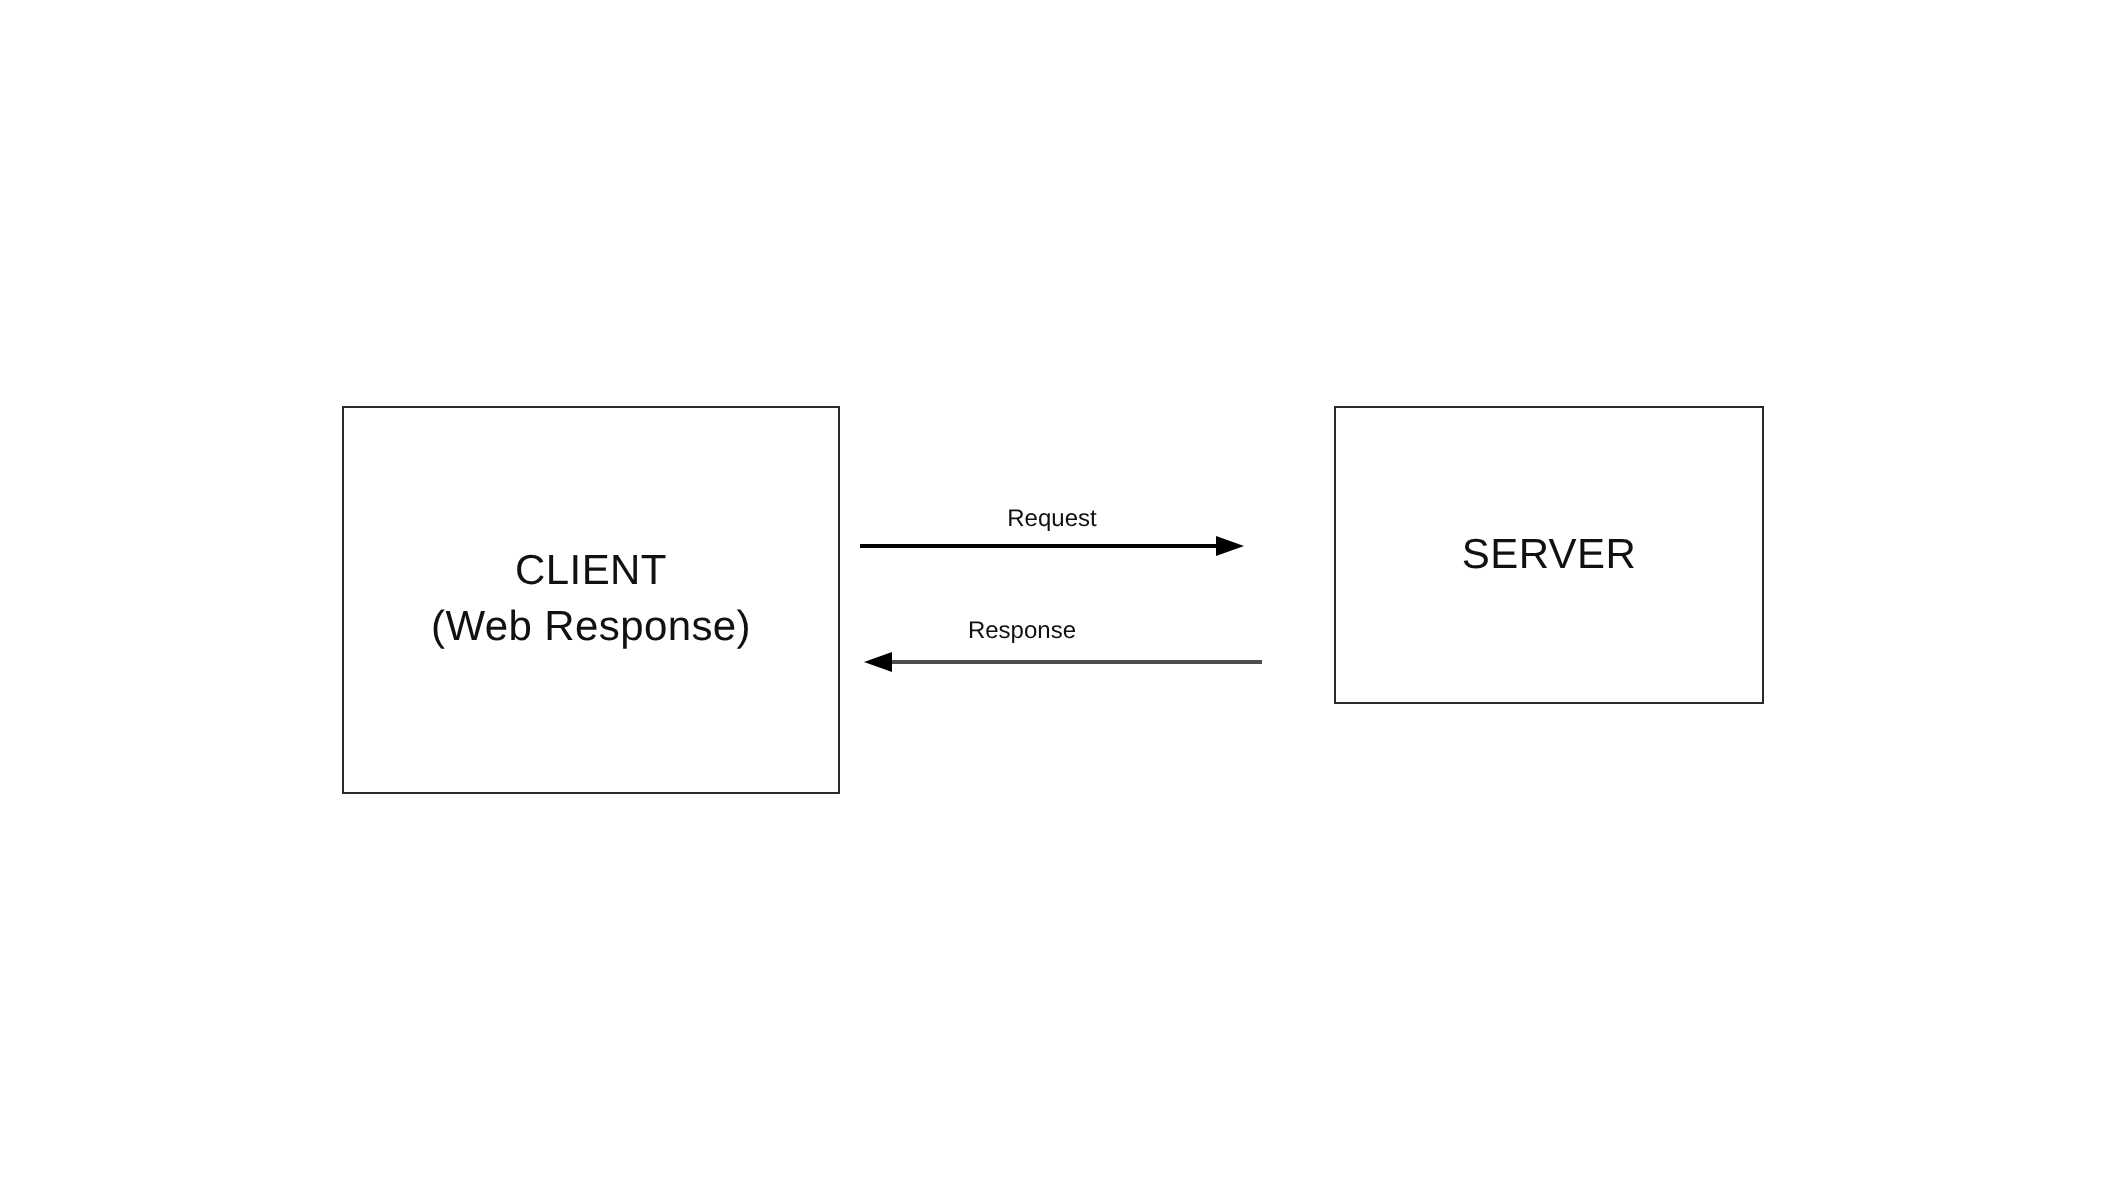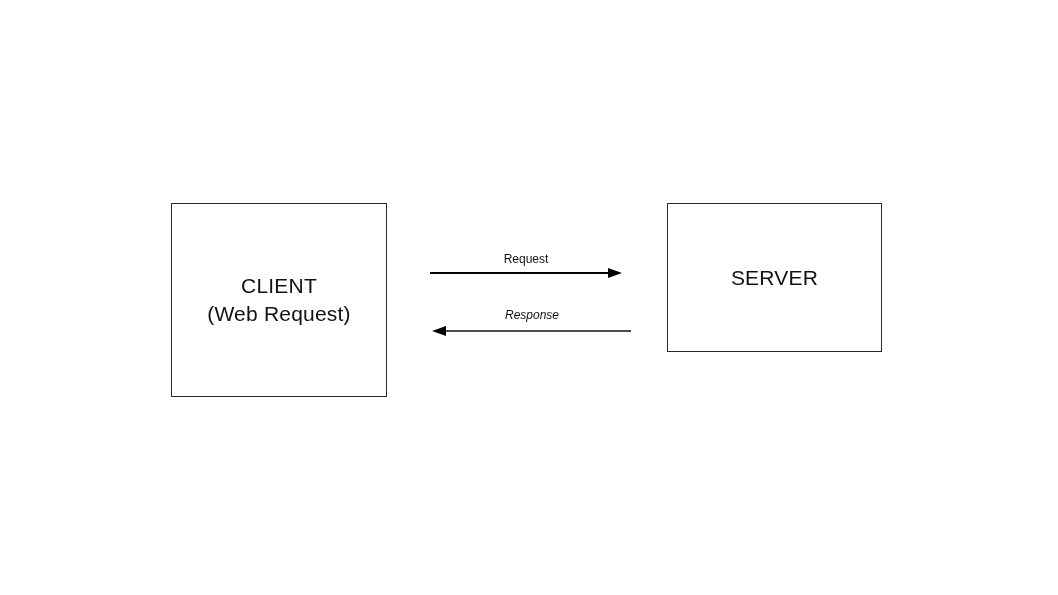--- a/index.html
+++ b/index.html
@@ -27,21 +27,21 @@
     border: 1px solid #2a2a2a;
     background: #ffffff;
     display: flex;
     align-items: center;
     justify-content: center;
     text-align: center;
     box-sizing: border-box;
   }
   .client-box {
     left: 171px; top: 203px;
-    width: 216px; height: 194px;
+    width: 249px; height: 194px;
   }
   .server-box {
     left: 667px; top: 203px;
     width: 215px; height: 149px;
   }
   .node-label {
     font-size: 21px;
     line-height: 28px;
     color: #111111;
     letter-spacing: 0.2px;
@@ -52,23 +52,22 @@
     font-size: 12px;
     line-height: 16px;
     color: #111111;
     text-align: center;
   }
   .request-label {
     left: 430px; top: 251px;
     width: 192px;
   }
   .response-label {
-    left: 433px; top: 307px;
+    left: 412px; top: 307px;
     width: 198px;
-    font-style: italic;
   }
   .arrow-line {
     position: absolute;
     height: 0;
   }
   .request-line {
     left: 430px; top: 272px;
     width: 179px;
     border-top: 2px solid #000000;
   }
@@ -95,21 +94,21 @@
   }
 </style>
 </head>
 <body>
 
 <div class="canvas">
 
   <div class="node-box client-box">
     <div class="node-label">
       <div>CLIENT</div>
-      <div>(Web Request)</div>
+      <div>(Web Response)</div>
     </div>
   </div>
 
   <div class="node-box server-box">
     <div class="node-label">
       <div>SERVER</div>
     </div>
   </div>
 
   <div class="arrow-label request-label">Request</div>

